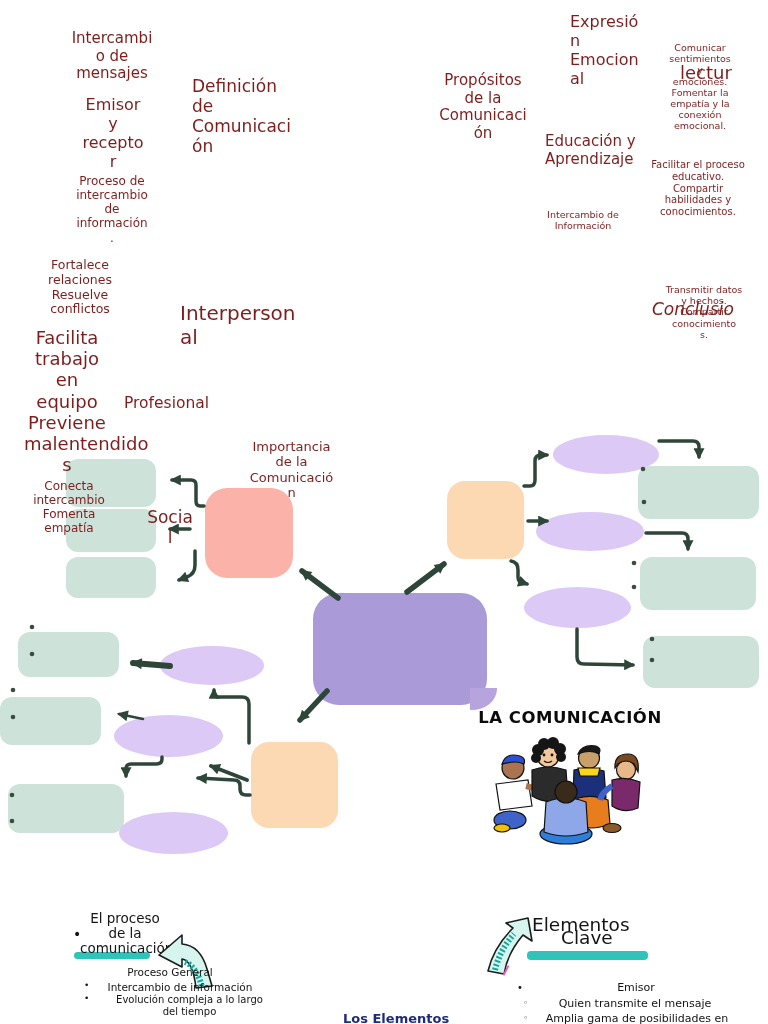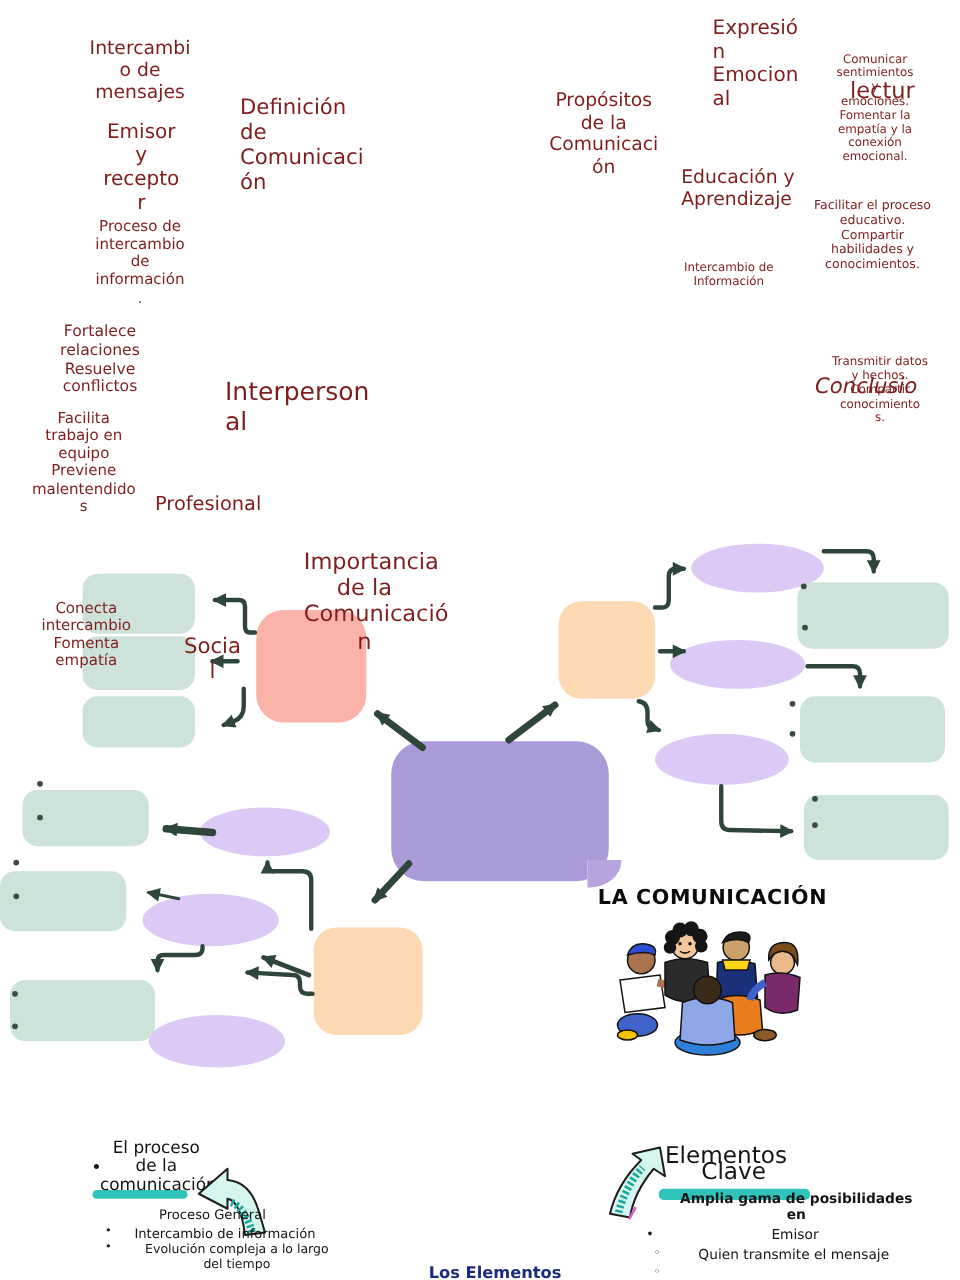--- a/index.html
+++ b/index.html
@@ -144,34 +144,34 @@
 educativo.
 Compartir
 habilidades y
 conocimientos.</div>
   <div class="ml ctr" style="left:38px;top:258px;width:84px;font-size:12.5px;">Fortalece
 relaciones
 Resuelve
 conflictos</div>
   <div class="ml" style="left:160px;top:302px;width:105px;font-size:20px;margin-left:20px;">Interperson
 al</div>
-  <div class="ml ctr" style="left:24px;top:327px;width:86px;font-size:12px;">Facilita
+  <div class="ml ctr" style="left:24px;top:327px;width:86px;font-size:18px;">Facilita
 trabajo en
 equipo
 Previene
 malentendido
 s</div>
   <div class="ml" style="left:124px;top:394px;font-size:15.5px;">Profesional</div>
   <div class="ml ctr" style="left:658px;top:284px;width:92px;font-size:9.5px;">Transmitir datos
 y hechos.
 Compartir
 conocimiento
 s.</div>
   <div class="ml" style="left:652px;top:299px;font-size:17px;font-style:italic;">Conclusio</div>
-  <div class="ml ctr" style="left:243px;top:439px;width:97px;font-size:18px;">Importancia
+  <div class="ml ctr" style="left:243px;top:439px;width:97px;font-size:13px;">Importancia
 de la
 Comunicació
 n</div>
   <div class="ml ctr" style="left:146px;top:507px;width:48px;font-size:17px;">Socia
 l</div>
   <div class="ml ctr" style="left:24px;top:479px;width:90px;font-size:12px;">Conecta
 intercambio
 Fomenta
 empatía</div>
 
@@ -238,20 +238,20 @@
   <svg class="tealArrow" style="left:462px;top:912px;" width="75" height="70" viewBox="0 0 75 70">
     <path d="M66,6 L70,29 L61,23 C 50,36 44,49 42,62 L 26,59 C 30,42 39,28 51,16 L 44,11 Z" fill="#d6f5ee" stroke="#1c1c1c" stroke-width="1.6" stroke-linejoin="round"></path>
     <path d="M33,58 C 36,45 43,32 52,22" fill="none" stroke="#17a79e" stroke-width="6" stroke-dasharray="2 2"></path>
   </svg>
   <div class="bt" style="left:532px;top:914px;font-size:18.5px;">Elementos</div>
   <div class="bt" style="left:561px;top:927px;font-size:18.5px;">Clave</div>
   <div class="underline" style="left:527px;top:951px;width:121px;height:9px;"></div>
   <div id="pink-tick"></div>
   <div class="bt ctr" style="left:560px;top:981px;width:152px;font-size:11px;">Emisor</div>
   <div class="bt ctr" style="left:545px;top:997px;width:180px;font-size:11px;">Quien transmite el mensaje</div>
-  <div class="bt ctr" style="left:543px;top:952px;width:188px;font-size:11px;font-weight:bold;">Amplia gama de posibilidades en</div>
+  <div class="bt ctr" style="left:543px;top:1012px;width:188px;font-size:11px;">Amplia gama de posibilidades en</div>
   <div class="bulletdot" style="left:517px;top:982px;font-size:10px;">•</div>
   <div class="bulletdot" style="left:523px;top:998px;font-size:9px;">◦</div>
   <div class="bulletdot" style="left:523px;top:1013px;font-size:9px;">◦</div>
 
   <div id="next-title">Los Elementos</div>
 
 </div>
 
 </body></html>

